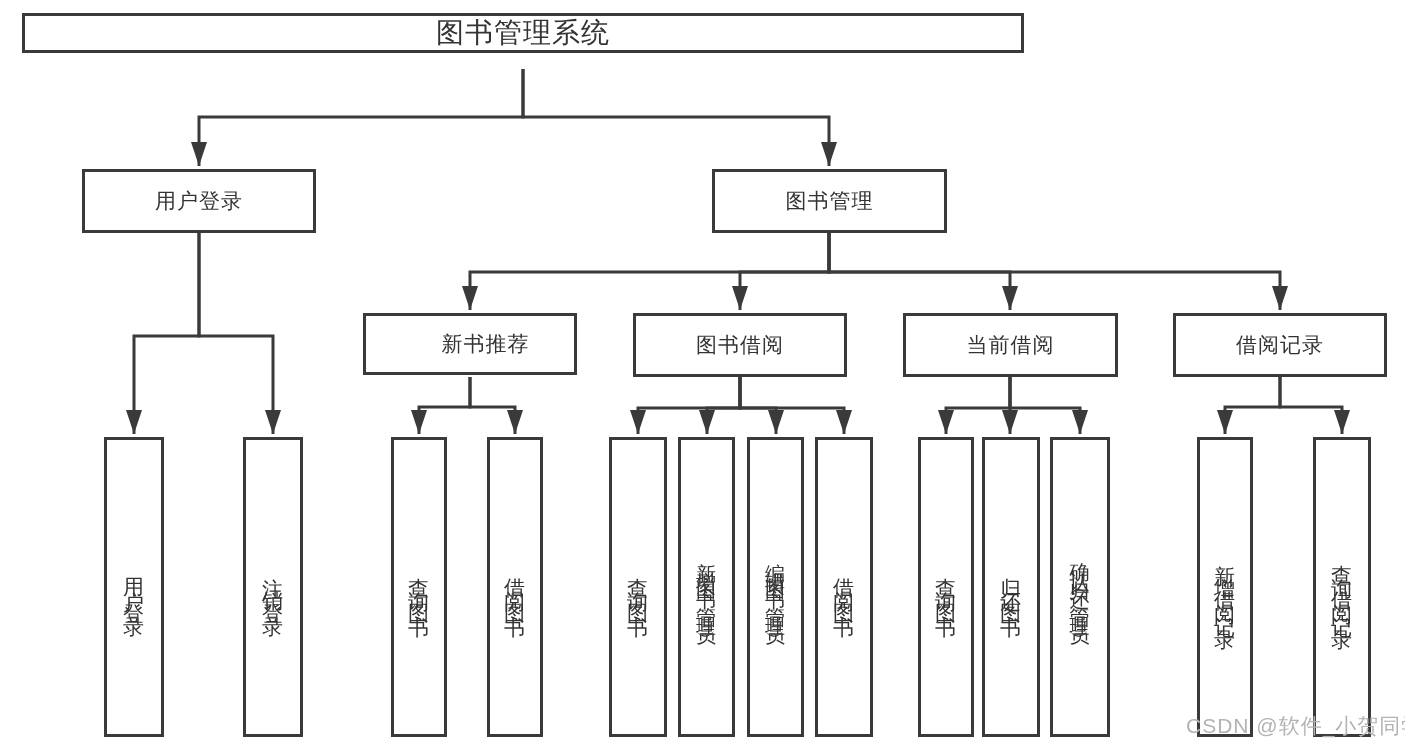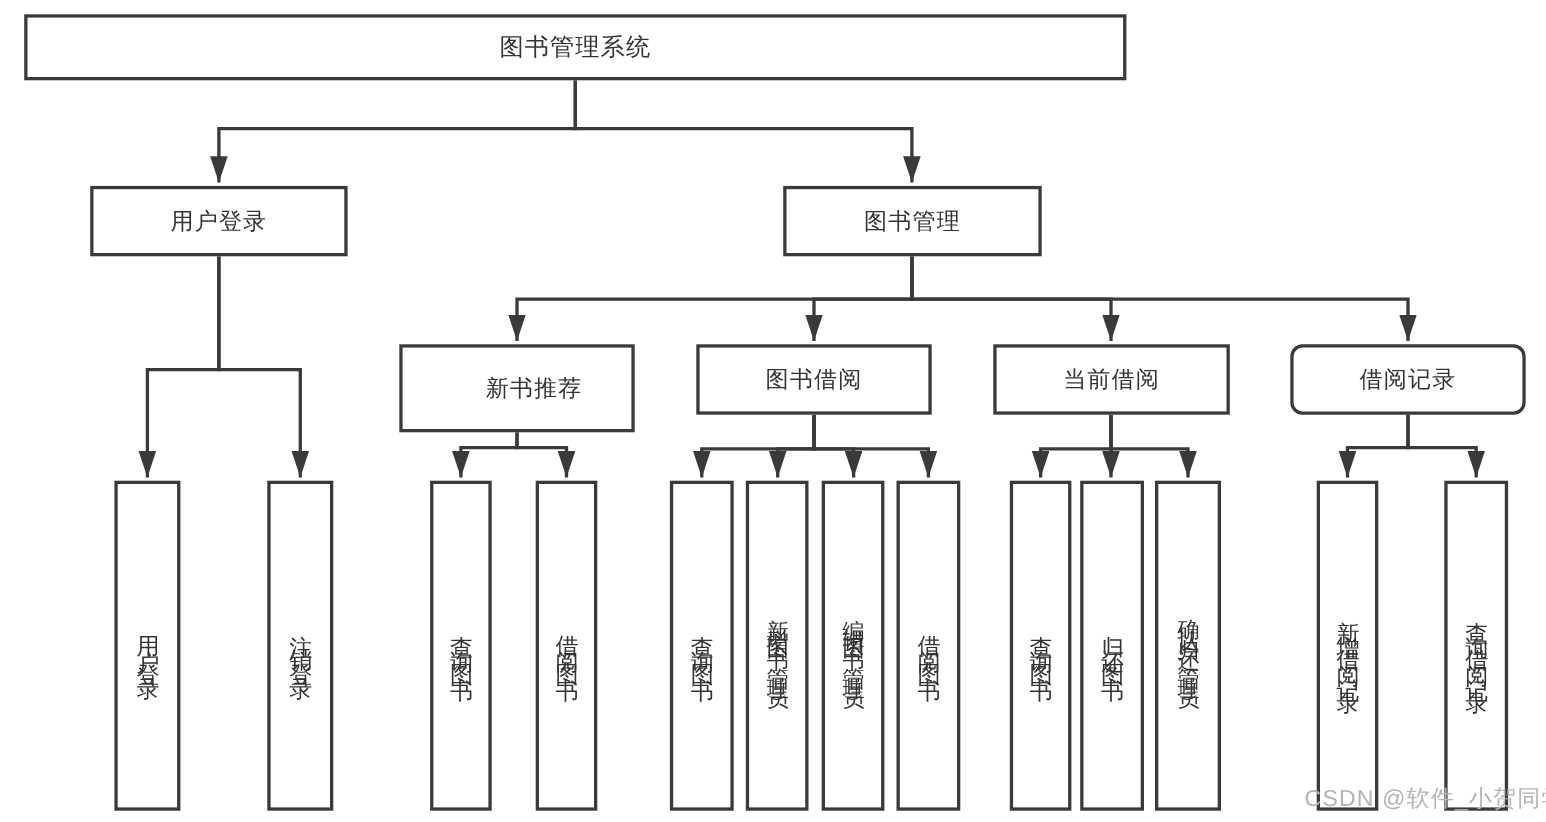--- a/index.html
+++ b/index.html
@@ -88,41 +88,41 @@
 
       <polyline points="1010,377 1010,408 946,408 946,434" marker-end="url(#arrow)"></polyline>
       <polyline points="1010,377 1010,434" marker-end="url(#arrow)"></polyline>
       <polyline points="1010,377 1010,408 1080,408 1080,434" marker-end="url(#arrow)"></polyline>
 
       <polyline points="1280,377 1280,407 1225,407 1225,434" marker-end="url(#arrow)"></polyline>
       <polyline points="1280,377 1280,407 1342,407 1342,434" marker-end="url(#arrow)"></polyline>
     </g>
   </svg>
 
-  <div class="node" style="left:22px; top:13px; width:1002px; height:60px; font-size:22px;">
+  <div class="node" style="left:22px; top:13px; width:1002px; height:40px; font-size:28px;">
     <span>图书管理系统</span>
   </div>
 
   <div class="node" style="left:82px; top:169px; width:234px; height:64px;">
     <span>用户登录</span>
   </div>
   <div class="node" style="left:712px; top:169px; width:235px; height:64px;font-family:Liberation Serif, serif;">
     <span>图书管理</span>
   </div>
 
-  <div class="node" style="left:363px; top:313px; width:214px; height:80px;padding-left:31px;">
+  <div class="node" style="left:363px; top:313px; width:214px; height:62px;padding-left:31px;">
     <span>新书推荐</span>
   </div>
   <div class="node" style="left:633px; top:313px; width:214px; height:64px;text-align:right;">
     <span>图书借阅</span>
   </div>
   <div class="node" style="left:903px; top:313px; width:215px; height:64px;font-family:Liberation Serif, serif;">
     <span>当前借阅</span>
   </div>
-  <div class="node" style="left:1173px; top:313px; width:214px; height:64px;border-radius:11px;">
+  <div class="node" style="left:1173px; top:313px; width:214px; height:64px;">
     <span>借阅记录</span>
   </div>
 
   <div class="leaf" style="left:104px; width:60px;">
     <span class="vtext">用户登录</span>
   </div>
   <div class="leaf" style="left:243px; width:60px;">
     <span class="vtext">注销登录</span>
   </div>
 

